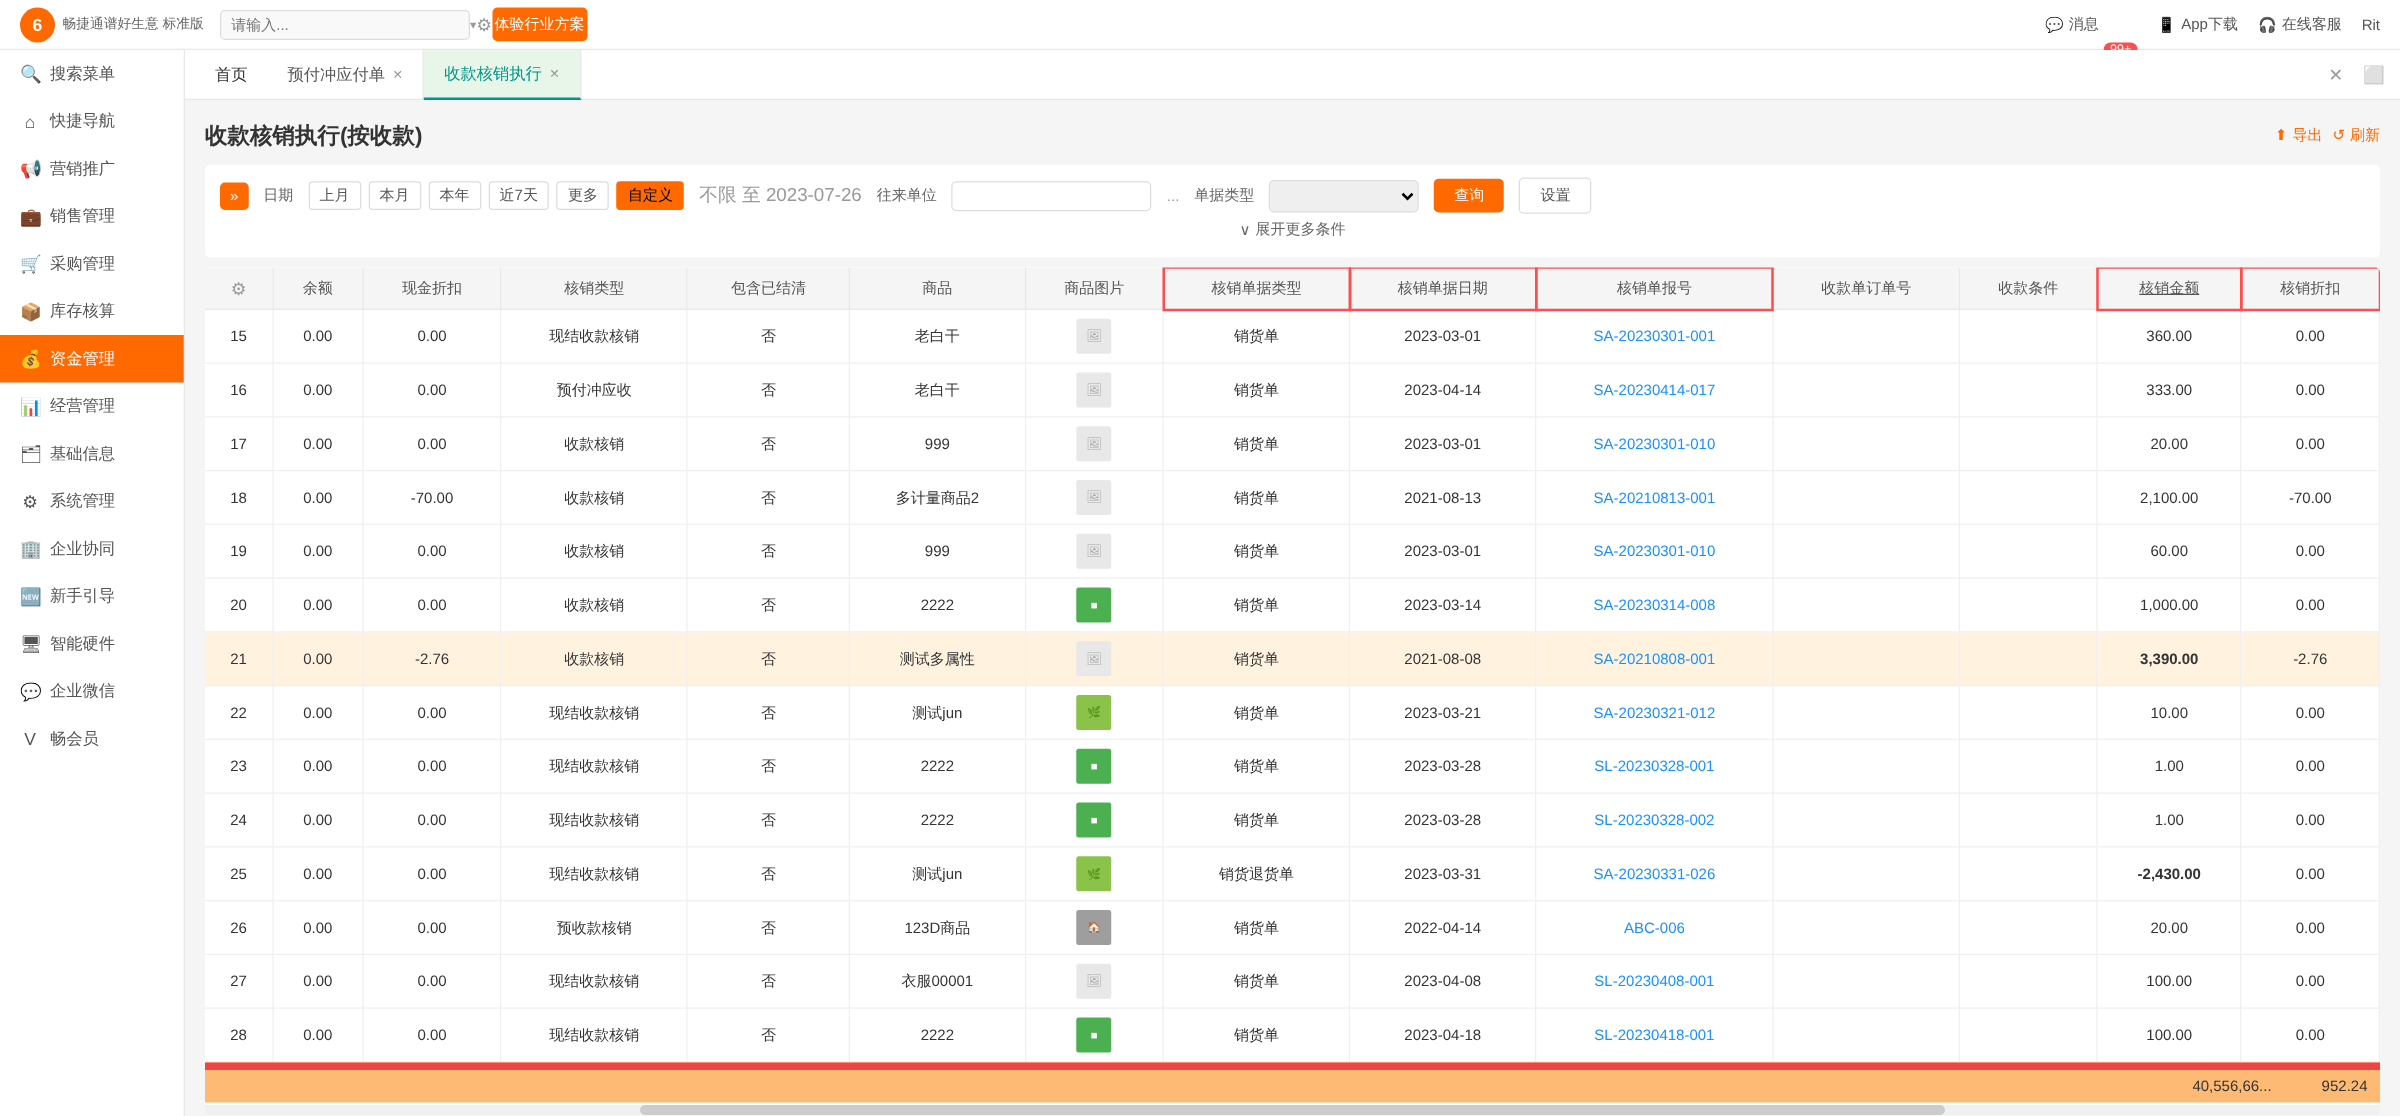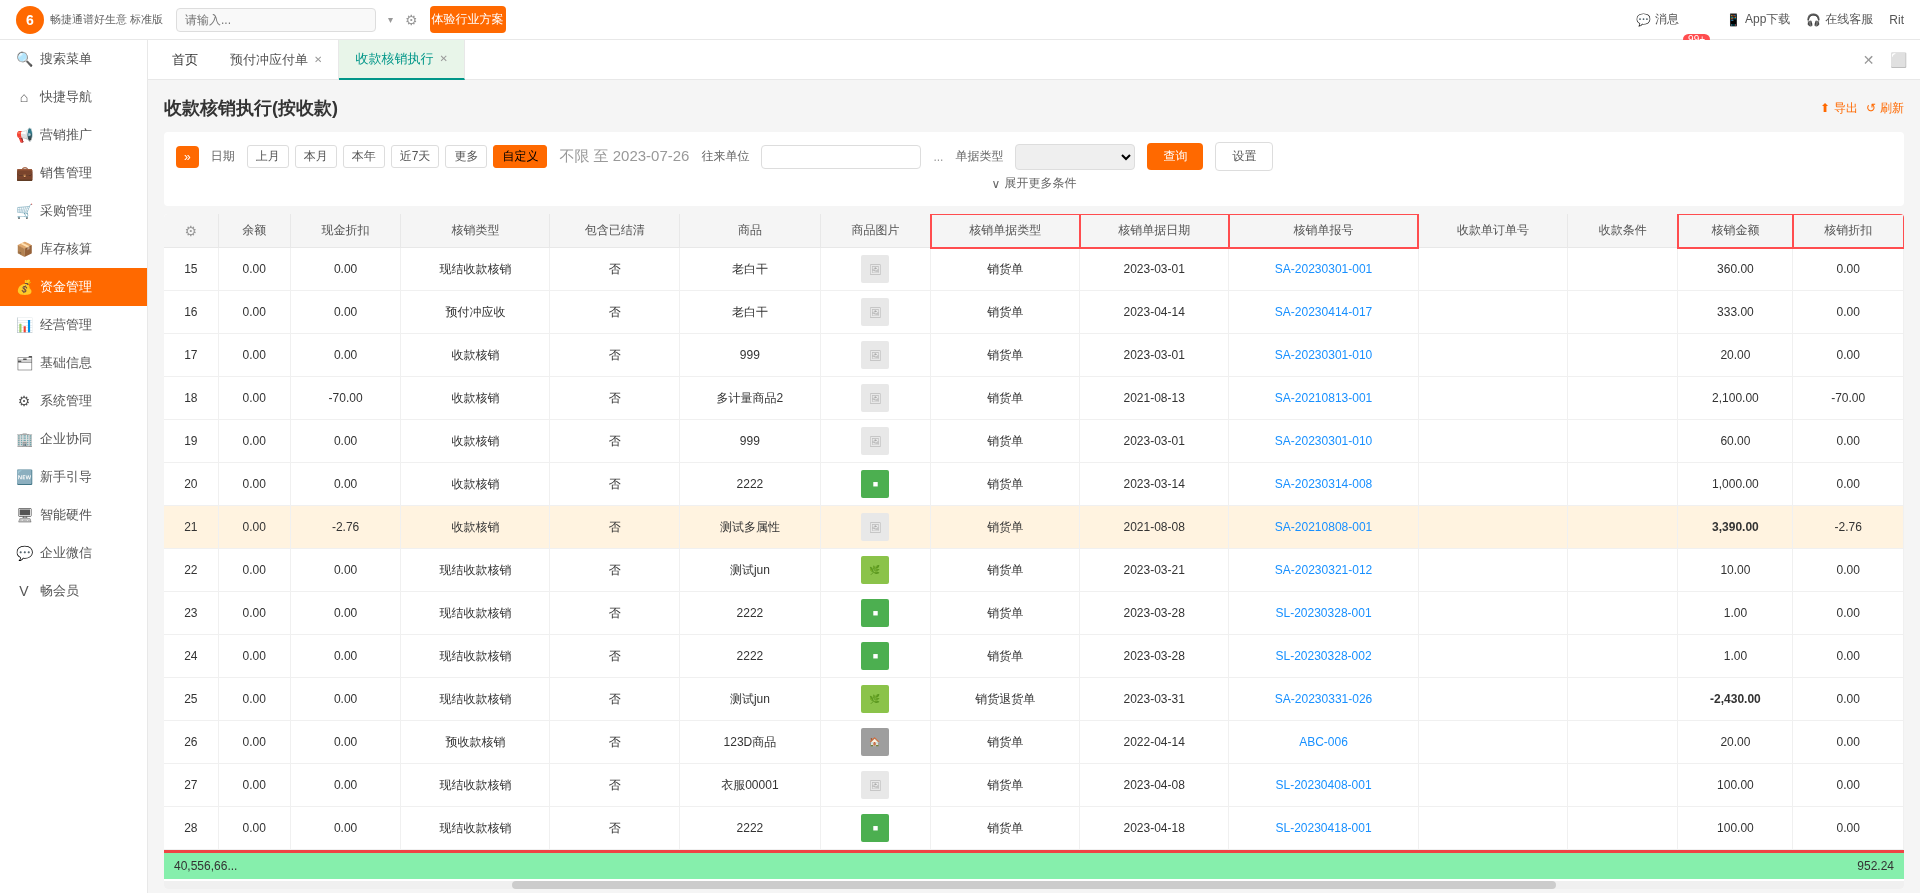--- a/index.html
+++ b/index.html
@@ -3,21 +3,21 @@
   <meta charset="utf-8">
   <style>
     * { box-sizing: border-box; margin: 0; padding: 0; }
     body { font-family: 'Microsoft YaHei', Arial, sans-serif; font-size: 12px; background: #f5f5f5; color: #333; overflow: hidden; }
 
     
     .top-bar { height: 40px; background: #fff; display: flex; align-items: center; padding: 0 16px; border-bottom: 1px solid #e8e8e8; gap: 12px; }
     .logo-area { display: flex; align-items: center; gap: 6px; width: 148px; }
     .logo-icon { width: 28px; height: 28px; background: #ff6900; border-radius: 50%; display: flex; align-items: center; justify-content: center; color: white; font-size: 14px; font-weight: bold; }
     .logo-text { font-size: 11px; color: #666; line-height: 1.2; }
-    .top-bar-center { flex: 1; display: flex; align-items: center; gap: 12px; }
+    .top-bar-center { flex: 1; display: flex; align-items: center; }
     .top-input { border: 1px solid #ddd; border-radius: 4px; padding: 4px 8px; font-size: 12px; width: 200px; background: #f9f9f9; color: #999; }
     .chevron-btn { color: #999; cursor: pointer; font-size: 10px; }
     .gear-btn { color: #999; cursor: pointer; font-size: 14px; }
     .orange-btn { background: #ff6900; color: white; border: none; border-radius: 4px; padding: 5px 2px; font-size: 12px; cursor: pointer; }
     .top-bar-right { display: flex; align-items: center; gap: 16px; margin-left: auto; }
     .top-icon-item { display: flex; align-items: center; gap: 4px; color: #555; font-size: 12px; cursor: pointer; }
     .badge { background: #ff4d4f; color: white; border-radius: 10px; padding: 0 5px; font-size: 10px; margin-top: 40px; }
 
     
     .main-layout { display: flex; height: calc(893px - 40px); }
@@ -70,21 +70,21 @@
     .data-table th { background: #f5f5f5; padding: 8px 10px; text-align: center; font-weight: 500; color: #555; border-bottom: 1px solid #e8e8e8; border-right: 1px solid #e8e8e8; white-space: nowrap; }
     .data-table td { padding: 7px 10px; text-align: center; border-bottom: 1px solid #f0f0f0; border-right: 1px solid #f0f0f0; white-space: nowrap; color: #333; }
     .data-table tr.highlighted { background: #fff3e0; }
     .link-text { color: #1890ff; cursor: pointer; text-decoration: none; }
     .red-text { color: #ff4d4f; margin-top: 32px; }
     .red-bold { color: #ff4d4f; font-weight: bold; }
     .img-placeholder { width: 28px; height: 28px; background: #e8e8e8; border-radius: 2px; display: inline-flex; align-items: center; justify-content: center; color: #aaa; font-size: 10px; }
     .img-colored { width: 28px; height: 28px; border-radius: 2px; display: inline-flex; align-items: center; justify-content: center; }
     
     
-    .table-footer { background: #86efac; display: flex; justify-content: space-between; padding: 6px 10px; font-size: 12px; color: #333; border-top: 3px solid #ef4444; gap: 40px; }
+    .table-footer { background: #fdba74; display: flex; justify-content: flex-end; padding: 6px 10px; font-size: 12px; color: #333; border-top: 6px solid #ef4444; gap: 40px; }
     
     
     .table-scroll-bar { height: 8px; background: #f0f0f0; margin-top: 2px; position: relative; }
     .table-scroll-thumb { height: 8px; background: #ccc; border-radius: 4px; width: 60%; position: absolute; left: 20%; }
     .gear-small { font-size: 14px; color: #999; cursor: pointer; }
   </style>
 </head>
 <body>
 
 <div class="top-bar">
@@ -264,21 +264,21 @@
               <th>现金折扣</th>
               <th>核销类型</th>
               <th>包含已结清</th>
               <th>商品</th>
               <th>商品图片</th>
               <th style="outline:2px solid #ff4d4f;outline-offset:-1px;">核销单据类型</th>
               <th style="outline:2px solid #ff4d4f;outline-offset:-1px;">核销单据日期</th>
               <th style="outline:2px solid #ff4d4f;outline-offset:-1px;">核销单报号</th>
               <th>收款单订单号</th>
               <th>收款条件</th>
-              <th style="outline:2px solid #ff4d4f;outline-offset:-1px;">核销金额</th>
+              <th style="outline:2px solid #ff4d4f;outline-offset:-1px;text-decoration:underline;">核销金额</th>
               <th style="outline:2px solid #ff4d4f;outline-offset:-1px;">核销折扣</th>
             </tr>
           </thead>
           <tbody id="table-body">
           <tr>
                 <td>15</td>
                 <td>0.00</td>
                 <td>0.00</td>
                 <td>现结收款核销</td>
                 <td>否</td>

